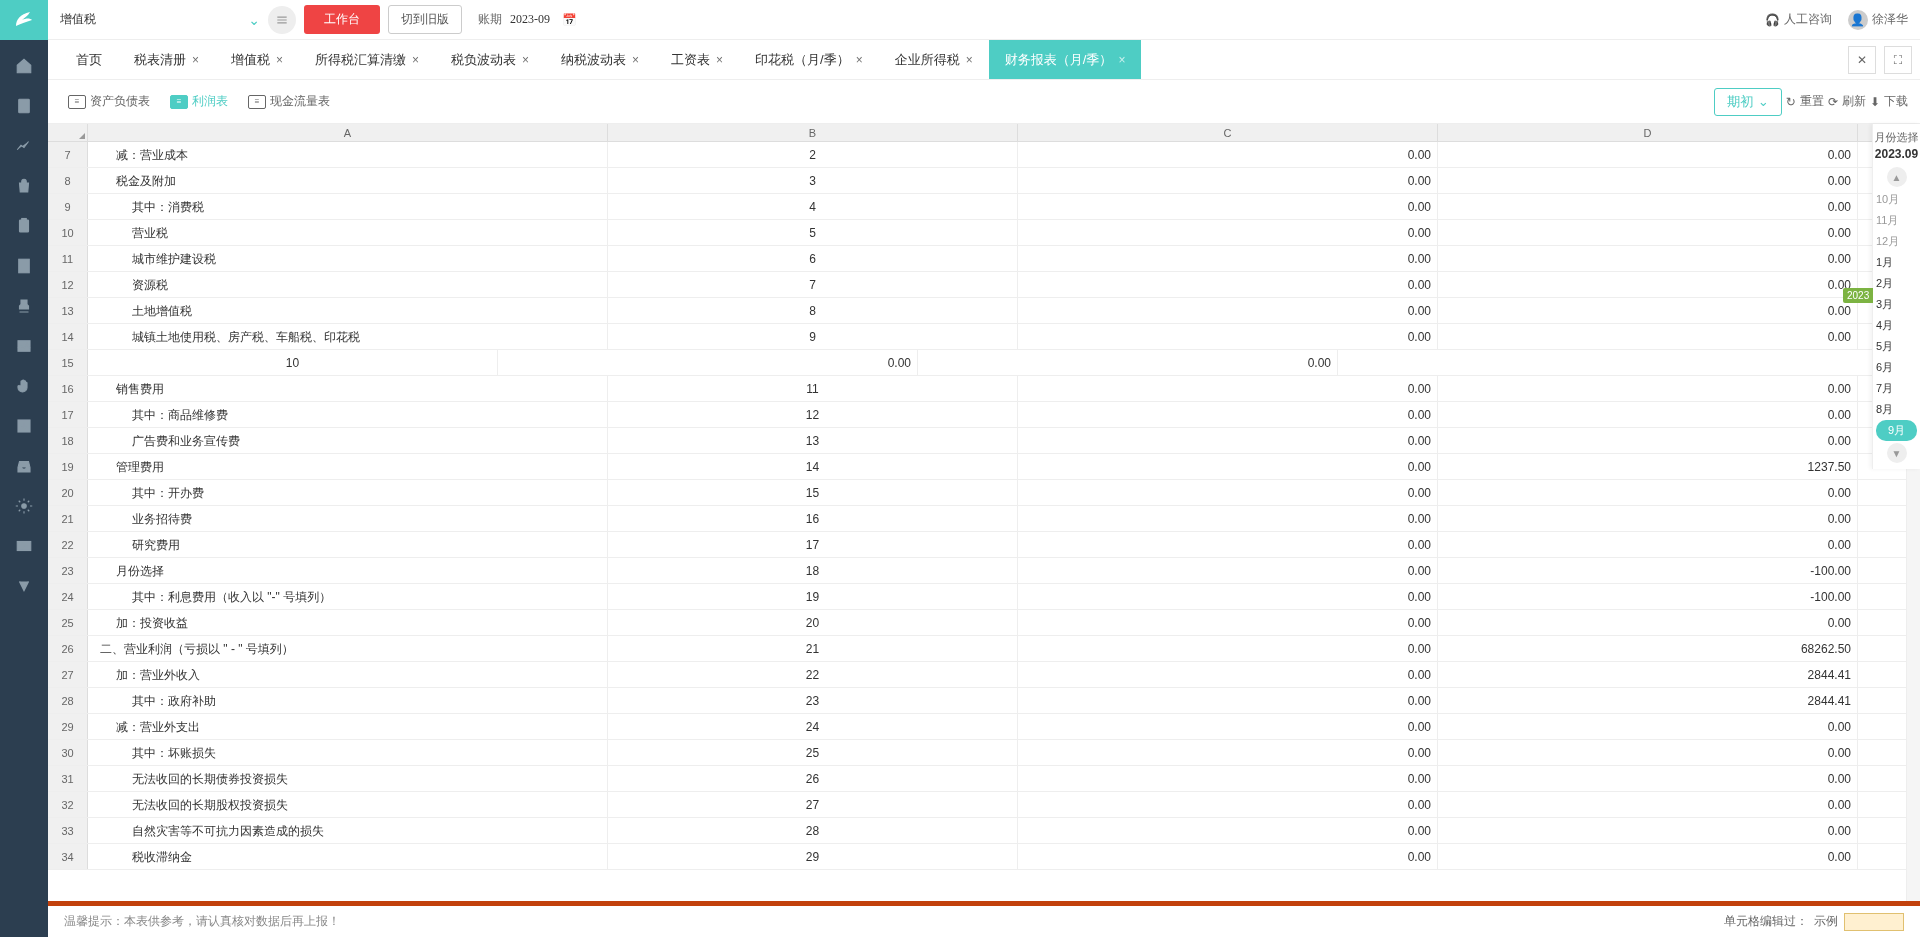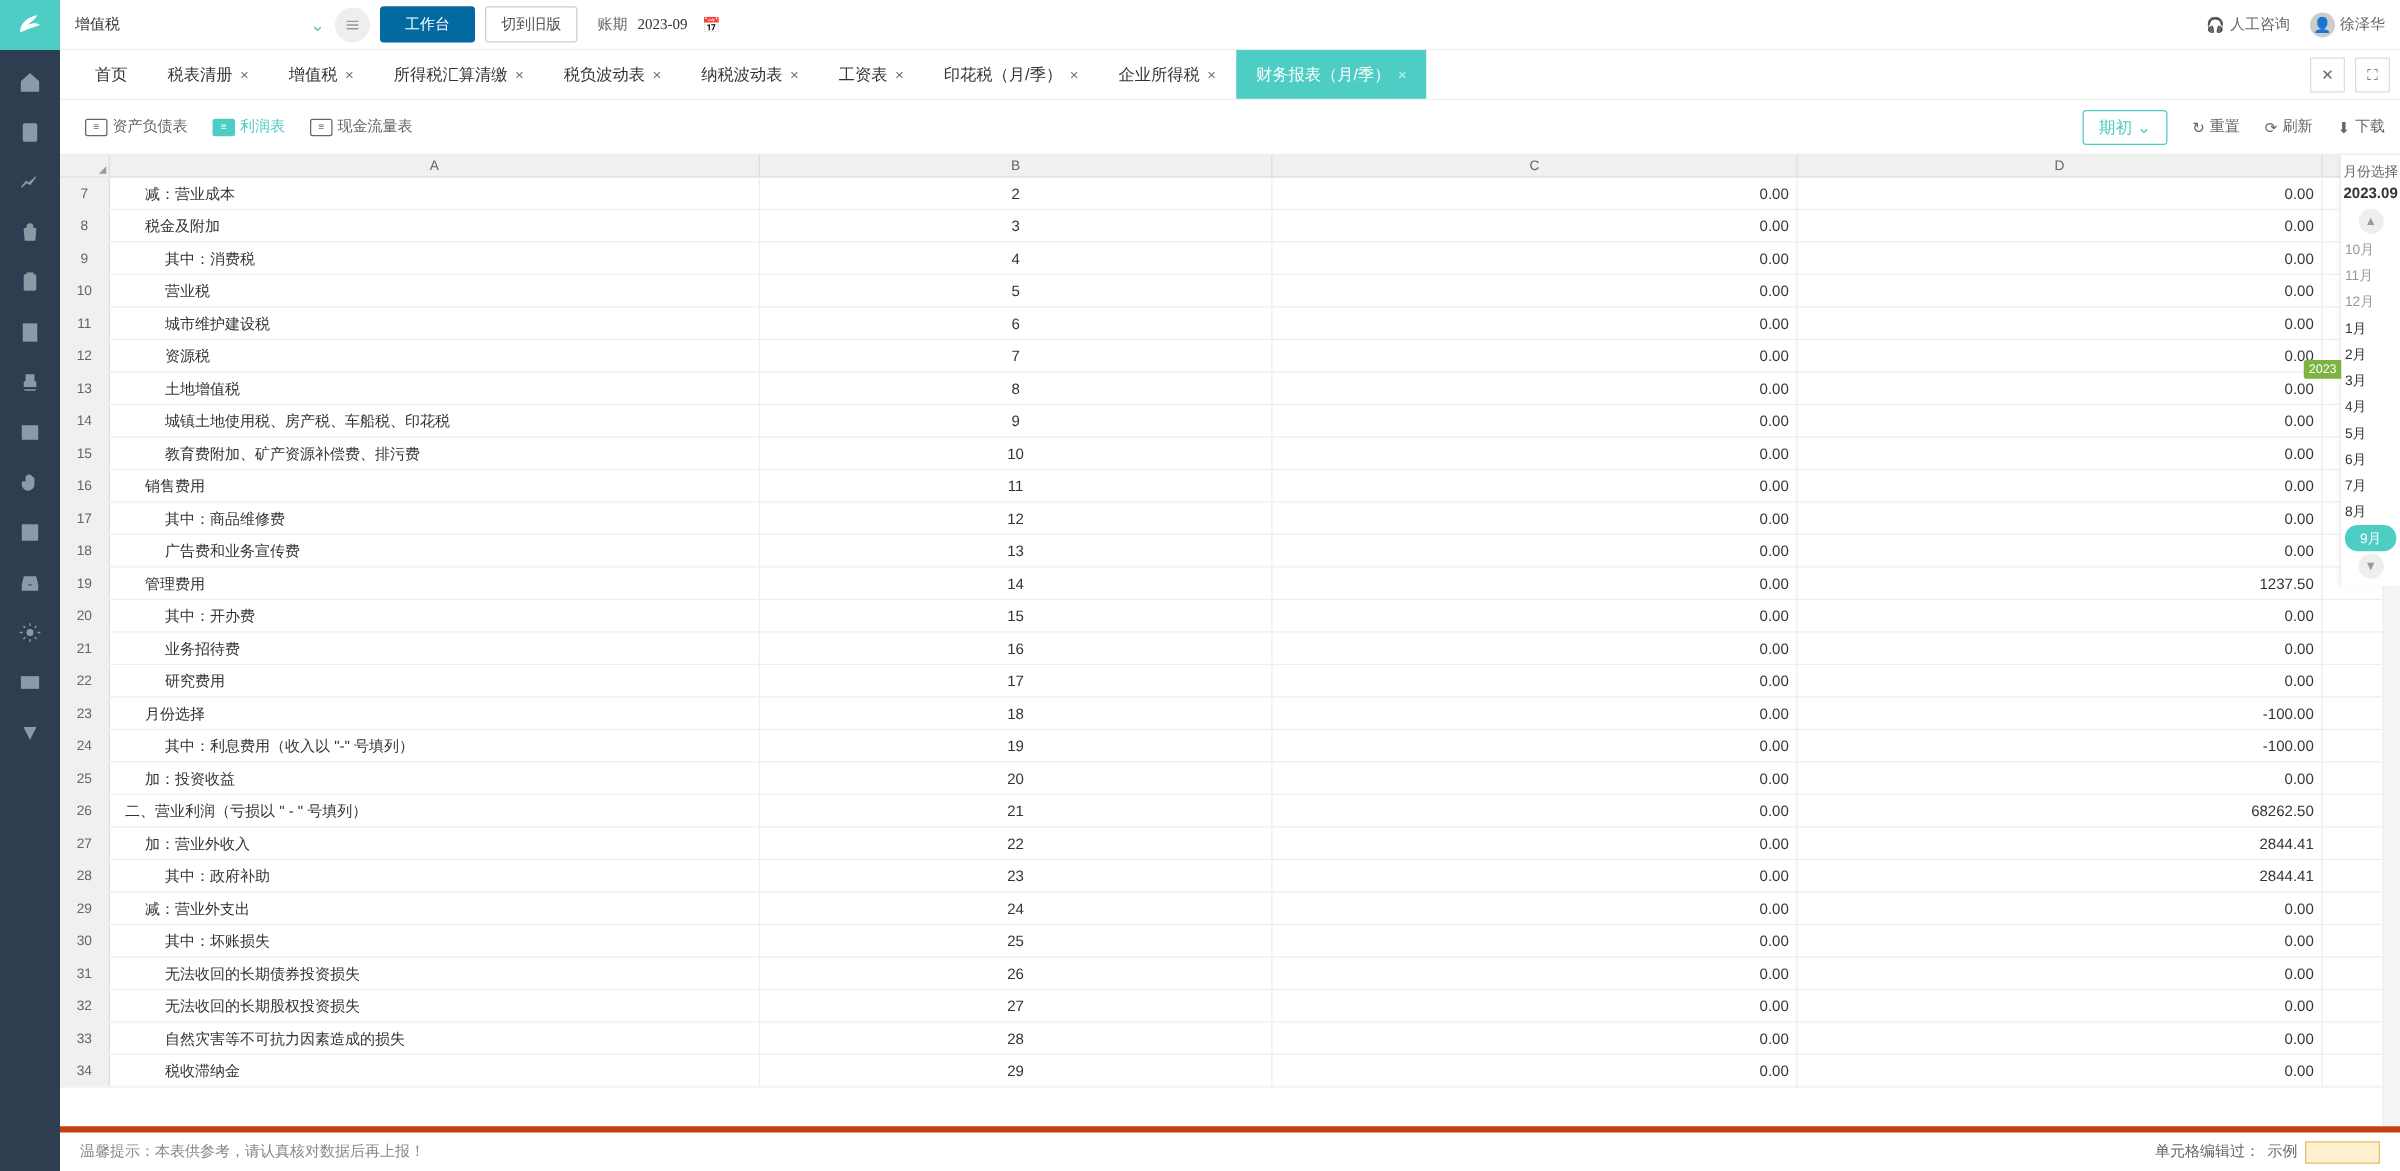--- a/index.html
+++ b/index.html
@@ -9,40 +9,40 @@
 .logo { width: 48px; height: 40px; display: flex; align-items: center; justify-content: center; background: #4ecdc4; }
 .logo svg { width: 24px; height: 24px; fill: #fff; }
 .nav-icons { flex: 1; background: #2c3e50; width: 48px; display: flex; flex-direction: column; align-items: center; padding-top: 16px; gap: 20px; }
 .nav-icon { width: 20px; height: 20px; color: #8a9ba8; cursor: pointer; display: flex; align-items: center; justify-content: center; }
 .nav-icon svg { width: 18px; height: 18px; fill: currentColor; stroke: currentColor; }
 .main { flex: 1; display: flex; flex-direction: column; background: #fff; position: relative; }
 .topbar { height: 40px; display: flex; align-items: center; padding: 0 12px; border-bottom: 1px solid #eee; background: #fff; gap: 8px; }
 .dropdown-main { display: flex; align-items: center; gap: 8px; min-width: 200px; color: #333; cursor: pointer; }
 .chevron { color: #4ecdc4; font-size: 14px; }
 .circle-btn { width: 28px; height: 28px; border-radius: 50%; background: #eee; display: flex; align-items: center; justify-content: center; color: #999; cursor: pointer; }
-.btn-primary { background: #0369a1; color: #fff; border: none; padding: 6px 20px; border-radius: 3px; cursor: pointer; font-size: 12px; }
+.btn-primary { background: #ef4444; color: #fff; border: none; padding: 6px 20px; border-radius: 3px; cursor: pointer; font-size: 12px; }
 .btn-outline { background: #fff; border: 1px solid #ccc; padding: 5px 12px; border-radius: 3px; cursor: pointer; font-size: 12px; color: #555; }
 .period-label { color: #666; margin-left: 8px; }
 .period-value { color: #333; font-family: Liberation Serif, serif; }
 .cal-icon { color: #4ecdc4; margin-left: 4px; }
 .top-right { margin-left: auto; display: flex; align-items: center; gap: 16px; color: #666; }
 .top-right-item { display: flex; align-items: center; gap: 4px; cursor: pointer; }
 .avatar { width: 20px; height: 20px; border-radius: 50%; background: #ccc; display: inline-flex; align-items: center; justify-content: center; }
 .tabs-row { height: 40px; display: flex; align-items: stretch; background: #fff; border-bottom: 1px solid #eee; padding-left: 12px; position: relative; }
 .tab { display: flex; align-items: center; padding: 0 16px; cursor: pointer; color: #333; gap: 6px; font-size: 13px; }
 .tab.active { background: #4ecdc4; color: #fff; }
 .tab-close { font-size: 12px; color: inherit; opacity: 0.7; }
 .tabs-right { margin-left: auto; display: flex; align-items: center; gap: 8px; padding-right: 8px; }
 .icon-btn { width: 28px; height: 28px; display: flex; align-items: center; justify-content: center; border: 1px solid #ddd; cursor: pointer; color: #666; background: #fff; }
 .subtabs-row { height: 44px; display: flex; align-items: center; padding: 0 12px; background: #fff; border-bottom: 1px solid #eee; gap: 4px; }
 .subtab { display: flex; align-items: center; gap: 4px; padding: 6px 8px; cursor: pointer; color: #666; border-radius: 2px; }
 .subtab.active { color: #4ecdc4; }
 .subtab-icon { width: 18px; height: 14px; border: 1px solid currentColor; border-radius: 2px; display: inline-flex; align-items: center; justify-content: center; font-size: 8px; }
 .subtab-icon.active-ic { background: #4ecdc4; border-color: #4ecdc4; color: #fff; }
-.sub-right { margin-left: auto; display: flex; align-items: center; gap: 20px; }
+.sub-right { margin-left: auto; display: flex; align-items: center; gap: 4px; }
 .btn-period { border: 1px solid #4ecdc4; color: #4ecdc4; background: #fff; padding: 4px 12px; border-radius: 3px; cursor: pointer; display: flex; align-items: center; gap: 4px; }
 .link-btn { color: #666; cursor: pointer; display: flex; align-items: center; gap: 4px; }
 .sheet-area { flex: 1; display: flex; position: relative; overflow: hidden; }
 .sheet { flex: 1; display: flex; flex-direction: column; overflow: hidden; }
 .col-headers { display: flex; background: #f0f0f0; border-bottom: 1px solid #ddd; height: 18px; font-size: 11px; color: #666; }
 .rownum-head { width: 40px; border-right: 1px solid #ddd; background: #f0f0f0; position: relative; }
 .rownum-head::after { content: ''; position: absolute; right: 2px; bottom: 2px; border-left: 6px solid transparent; border-bottom: 6px solid #999; }
 .col-head { border-right: 1px solid #ddd; text-align: center; line-height: 18px; }
 .colA { width: 520px; } .colB { width: 410px; } .colC { width: 420px; } .colD { width: 420px; }
 .rows { flex: 1; overflow-y: auto; }
@@ -328,21 +328,20 @@
             </div>
             <div class="row">
               <div class="rownum">14</div>
               <div class="cell cellA indent3">城镇土地使用税、房产税、车船税、印花税</div>
               <div class="cell cellB">9</div>
               <div class="cell cellC">0.00</div>
               <div class="cell cellD">0.00</div>
             </div>
             <div class="row">
               <div class="rownum">15</div>
-              <div class="cell cellA indent3">教育费附加、矿产资源补偿费、排污费</div>
               <div class="cell cellB">10</div>
               <div class="cell cellC">0.00</div>
               <div class="cell cellD">0.00</div>
             </div>
             <div class="row">
               <div class="rownum">16</div>
               <div class="cell cellA indent2">销售费用</div>
               <div class="cell cellB">11</div>
               <div class="cell cellC">0.00</div>
               <div class="cell cellD">0.00</div>

